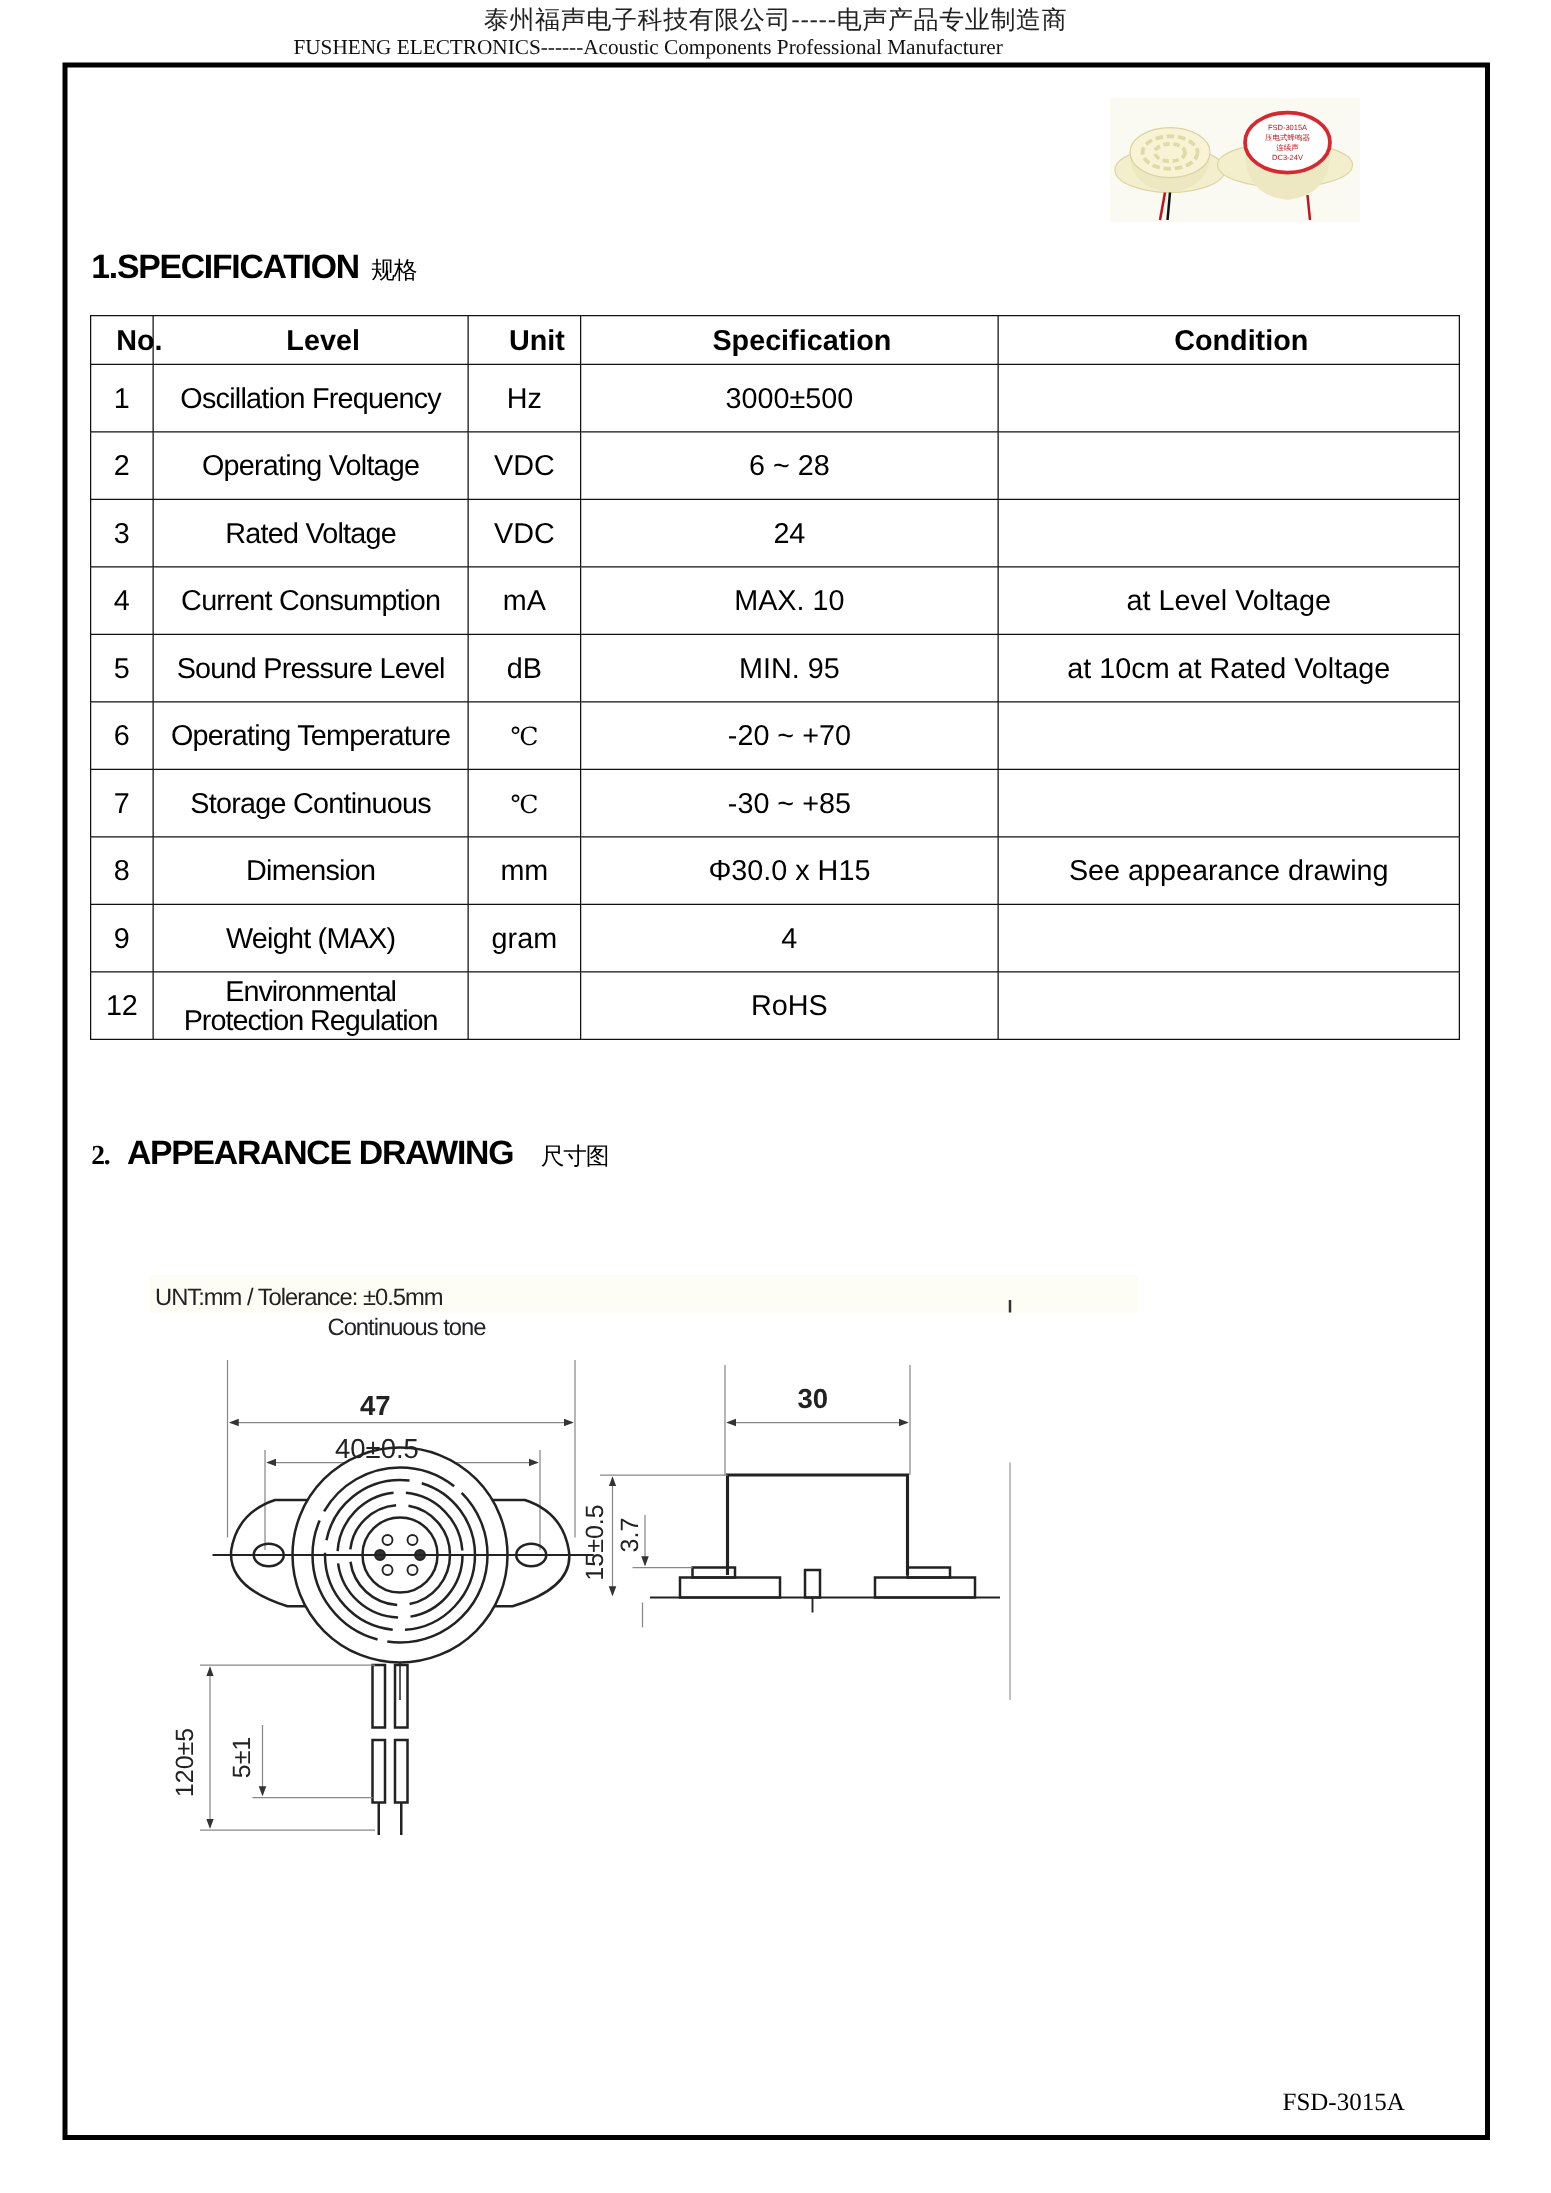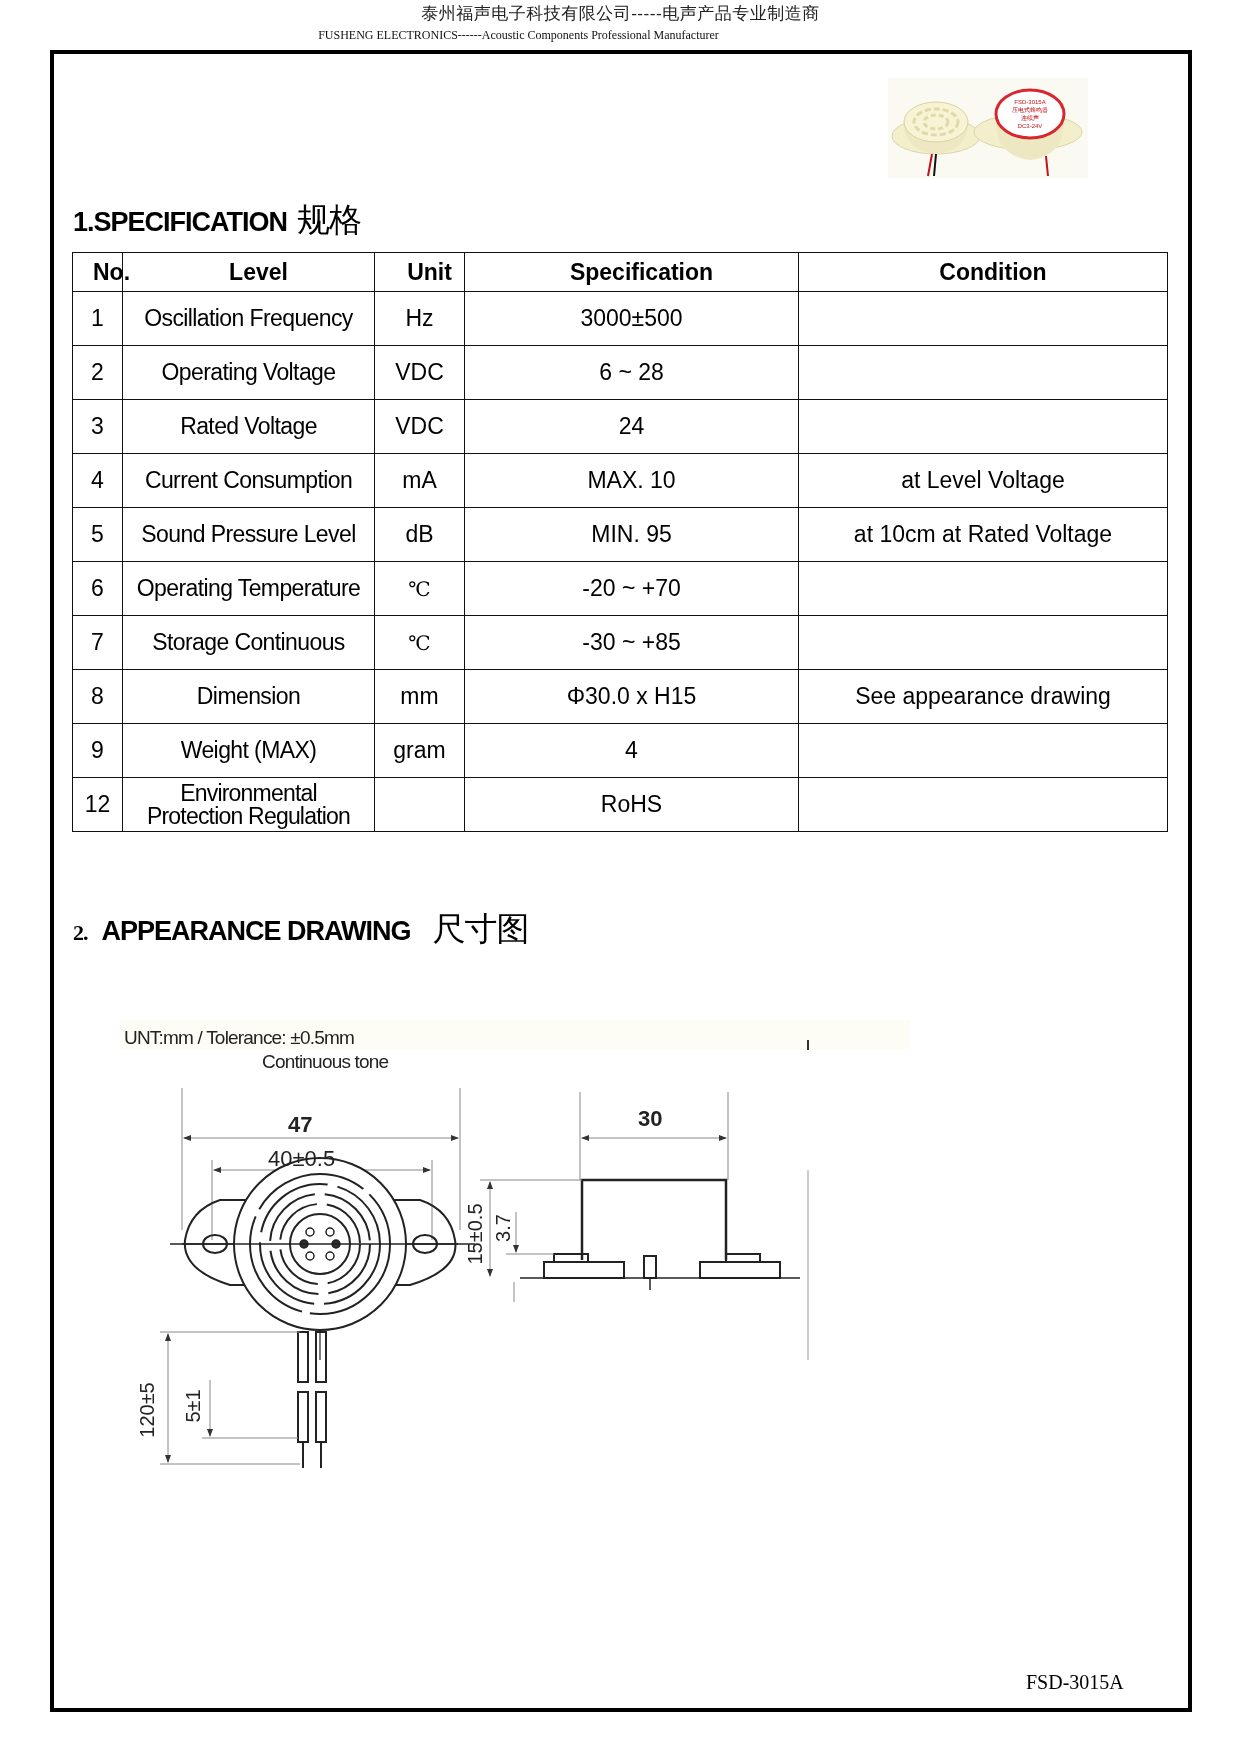--- a/index.html
+++ b/index.html
@@ -1,29 +1,29 @@
 <!DOCTYPE html>
 <html><head>
 <meta charset="utf-8">
 <style>
   html, body { margin: 0; padding: 0; background: #ffffff; }
   body { width: 1241px; height: 1754px; position: relative; overflow: hidden; color: #000; }
   .hdr-cn { position: absolute; top: 2px; left: 0; width: 1241px; text-align: center;
-            font-family: "DejaVu Serif", serif; font-size: 17px; letter-spacing: 0.5px; color: #222; }
+            font-family: "DejaVu Serif", serif; font-size: 20px; letter-spacing: 0.5px; color: #222; }
   .hdr-en { position: absolute; top: 28px; left: 0; width: 1037px; text-align: center;
-            font-family: "Liberation Serif", serif; font-size: 12px; color: #111; }
+            font-family: "Liberation Serif", serif; font-size: 17px; color: #111; }
   .frame { position: absolute; left: 50px; top: 50px; width: 1134px; height: 1654px;
            border: 4px solid #000; box-sizing: content-box; }
   .photo { position: absolute; left: 888px; top: 78px; width: 200px; height: 100px; }
   .sec-title { position: absolute; font-family: "Liberation Sans", sans-serif; font-weight: bold;
                font-size: 27px; letter-spacing: -1px; }
   .sec1 { left: 73px; top: 198px; }
   .sec2 { left: 73px; top: 907px; }
   .sec-num2 { font-family: "Liberation Serif", serif; font-size: 22px; margin-right: 14px; }
-  .cn { font-weight: normal; font-family: "DejaVu Sans", sans-serif; font-size: 33px; margin-left: 10px; margin-top: 46px; }
+  .cn { font-weight: normal; font-family: "DejaVu Sans", sans-serif; font-size: 19px; margin-left: 10px; margin-top: 46px; }
   table.spec { position: absolute; left: 72px; top: 252px; width: 1095px; border-collapse: collapse;
                font-family: "Liberation Sans", sans-serif; table-layout: fixed; }
   table.spec th, table.spec td { border: 1.5px solid #111; text-align: center; vertical-align: middle; padding: 0; }
   table.spec th { height: 38px; font-size: 23px; font-weight: bold; padding-left: 20px; }
   table.spec td { height: 53px; font-size: 23px; }
   td.item { letter-spacing: -0.6px; }
   td.two-line { font-size: 20px; line-height: 23px; letter-spacing: -0.8px; }
   .drawing { position: absolute; left: 120px; top: 1020px; width: 800px; height: 480px; }
   .footer { position: absolute; left: 1026px; top: 1671px; font-family: "Liberation Serif", serif; font-size: 20px; }
   .dtxt { font-family: "Liberation Sans", sans-serif; fill: #222; }

